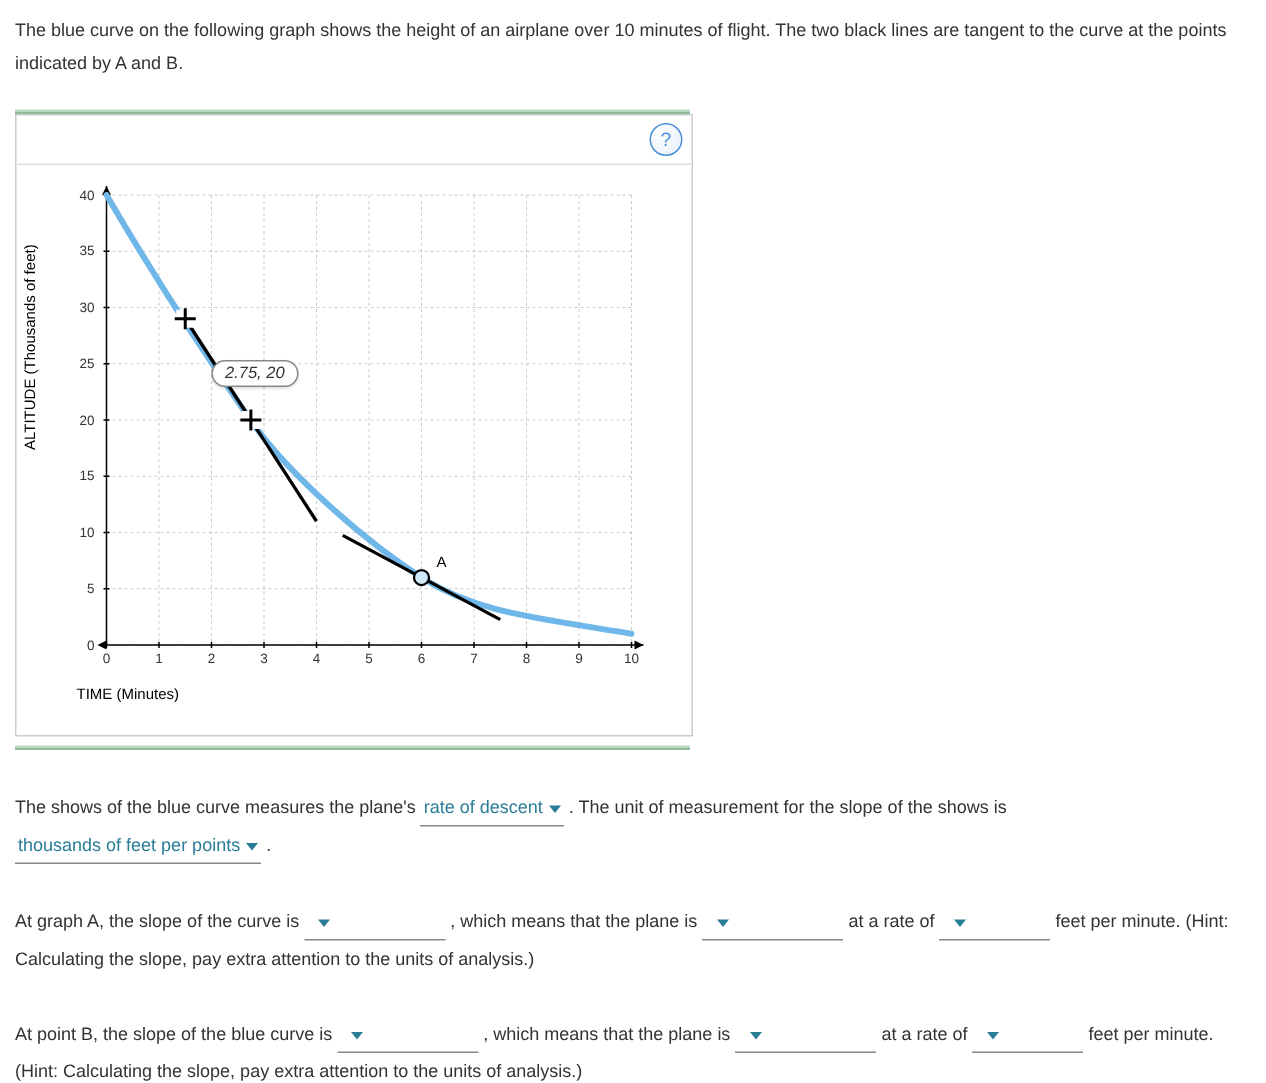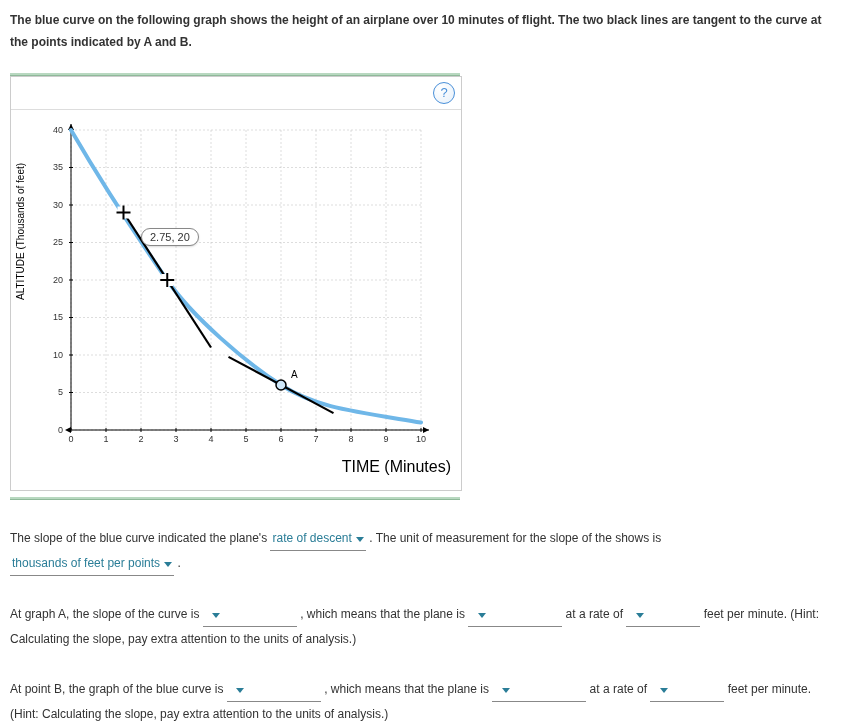--- a/index.html
+++ b/index.html
@@ -4,21 +4,21 @@
 <style>
   body {
     font-family: Verdana, Arial, sans-serif;
     font-size: 12px;
     color: #333;
     margin: 0;
     padding: 10px;
     width: 844px;
     box-sizing: border-box;
   }
-  .intro { line-height: 1.8; margin-bottom: 20px; font-weight: bold; }
+  .intro { line-height: 1.8; margin-bottom: 20px; }
   .hr-bar { height: 3px; background: linear-gradient(to bottom, #b8d8c0 0%, #b8d8c0 60%, #8fb99a 60%, #8fb99a 100%); margin: 6px 0 0 0; width: 450px; }
   .graph-wrap {
     width: 450px;
     border: 1px solid #ccc;
     margin: 0 0 6px 0;
     position: relative;
     background: #fff;
   }
   .graph-toolbar { height: 32px; border-bottom: 1px solid #ddd; position: relative; }
   .help-icon {
@@ -28,21 +28,21 @@
     background: radial-gradient(circle at 30% 30%, #ffffff, #e6f0fa);
     font-size: 13px; text-align: center; line-height: 20px;
   }
   .plot-area { position: relative; width: 430px; height: 360px; margin: 10px; }
   svg { display: block; }
   .axis-label-y {
     position: absolute; left: -6px; top: 180px;
     transform: rotate(-90deg); transform-origin: left top;
     font-size: 10px; color: #000;
   }
-  .axis-label-x { text-align: right; font-size: 16px; color: #000; margin-top: -2px; margin-left: 30px; }
+  .axis-label-x { text-align: left; font-size: 10px; color: #000; margin-top: -2px; margin-left: 30px; }
   .tooltip-box {
     position: absolute;
     border: 1px solid #888; background: #fff; border-radius: 10px;
     font-size: 11px; padding: 2px 8px;
     box-shadow: 0 1px 2px rgba(0,0,0,0.15);
   }
   .section { margin-top: 26px; line-height: 2; }
   .dropdown-filled {
     color: #2a7d97; border-bottom: 1px solid #888; cursor: pointer;
     padding: 0 2px; display: inline-block; text-align: center;
@@ -170,45 +170,45 @@
         <rect x="140.25" y="154" width="12" height="12" fill="#fff" stroke="none"></rect>
         <line class="cross-marker" x1="146.25" y1="153" x2="146.25" y2="167"></line>
         <line class="cross-marker" x1="139.25" y1="160" x2="153.25" y2="160"></line>
       </g>
 
       <circle cx="260" cy="265" r="5" fill="#cfe8fa" stroke="#000" stroke-width="1.5"></circle>
       <text class="pt-label" x="270" y="258">A</text>
     </svg>
     <div class="axis-label-x">TIME (Minutes)</div>
     <div class="axis-label-y">ALTITUDE (Thousands of feet)</div>
-    <div class="tooltip-box" style="left:120px; top:108px;">2.75, 20</div>
+    <div class="tooltip-box" style="left:120px; top:120px;font-style:italic;">2.75, 20</div>
   </div>
 </div>
 <div class="hr-bar"></div>
 
 <div class="section">
-  <span>The slope of the blue curve indicated the plane's</span>
+  <span>The shows of the blue curve measures the plane's</span>
   <span class="dropdown-filled"><span>rate of descent</span><span class="caret"></span></span>
   <span>. The unit of measurement for the slope of the shows is</span>
   <br>
   <span class="dropdown-filled"><span>thousands of feet per points</span><span class="caret"></span></span>
   <span>.</span>
 </div>
 
 <div class="section">
   <span>At graph A, the slope of the curve is</span>
   <span class="dropdown-blank">&nbsp;<span class="caret"></span></span>
   <span>, which means that the plane is</span>
   <span class="dropdown-blank">&nbsp;<span class="caret"></span></span>
   <span>at a rate of</span>
   <span class="dropdown-blank" style="min-width:70px">&nbsp;<span class="caret"></span></span>
   <span>feet per minute. (Hint: Calculating the slope, pay extra attention to the units of analysis.)</span>
 </div>
 
 <div class="section">
-  <span>At point B, the graph of the blue curve is</span>
+  <span>At point B, the slope of the blue curve is</span>
   <span class="dropdown-blank">&nbsp;<span class="caret"></span></span>
   <span>, which means that the plane is</span>
   <span class="dropdown-blank">&nbsp;<span class="caret"></span></span>
   <span>at a rate of</span>
   <span class="dropdown-blank" style="min-width:70px">&nbsp;<span class="caret"></span></span>
   <span>feet per minute. (Hint: Calculating the slope, pay extra attention to the units of analysis.)</span>
 </div>
 
 </body></html>

